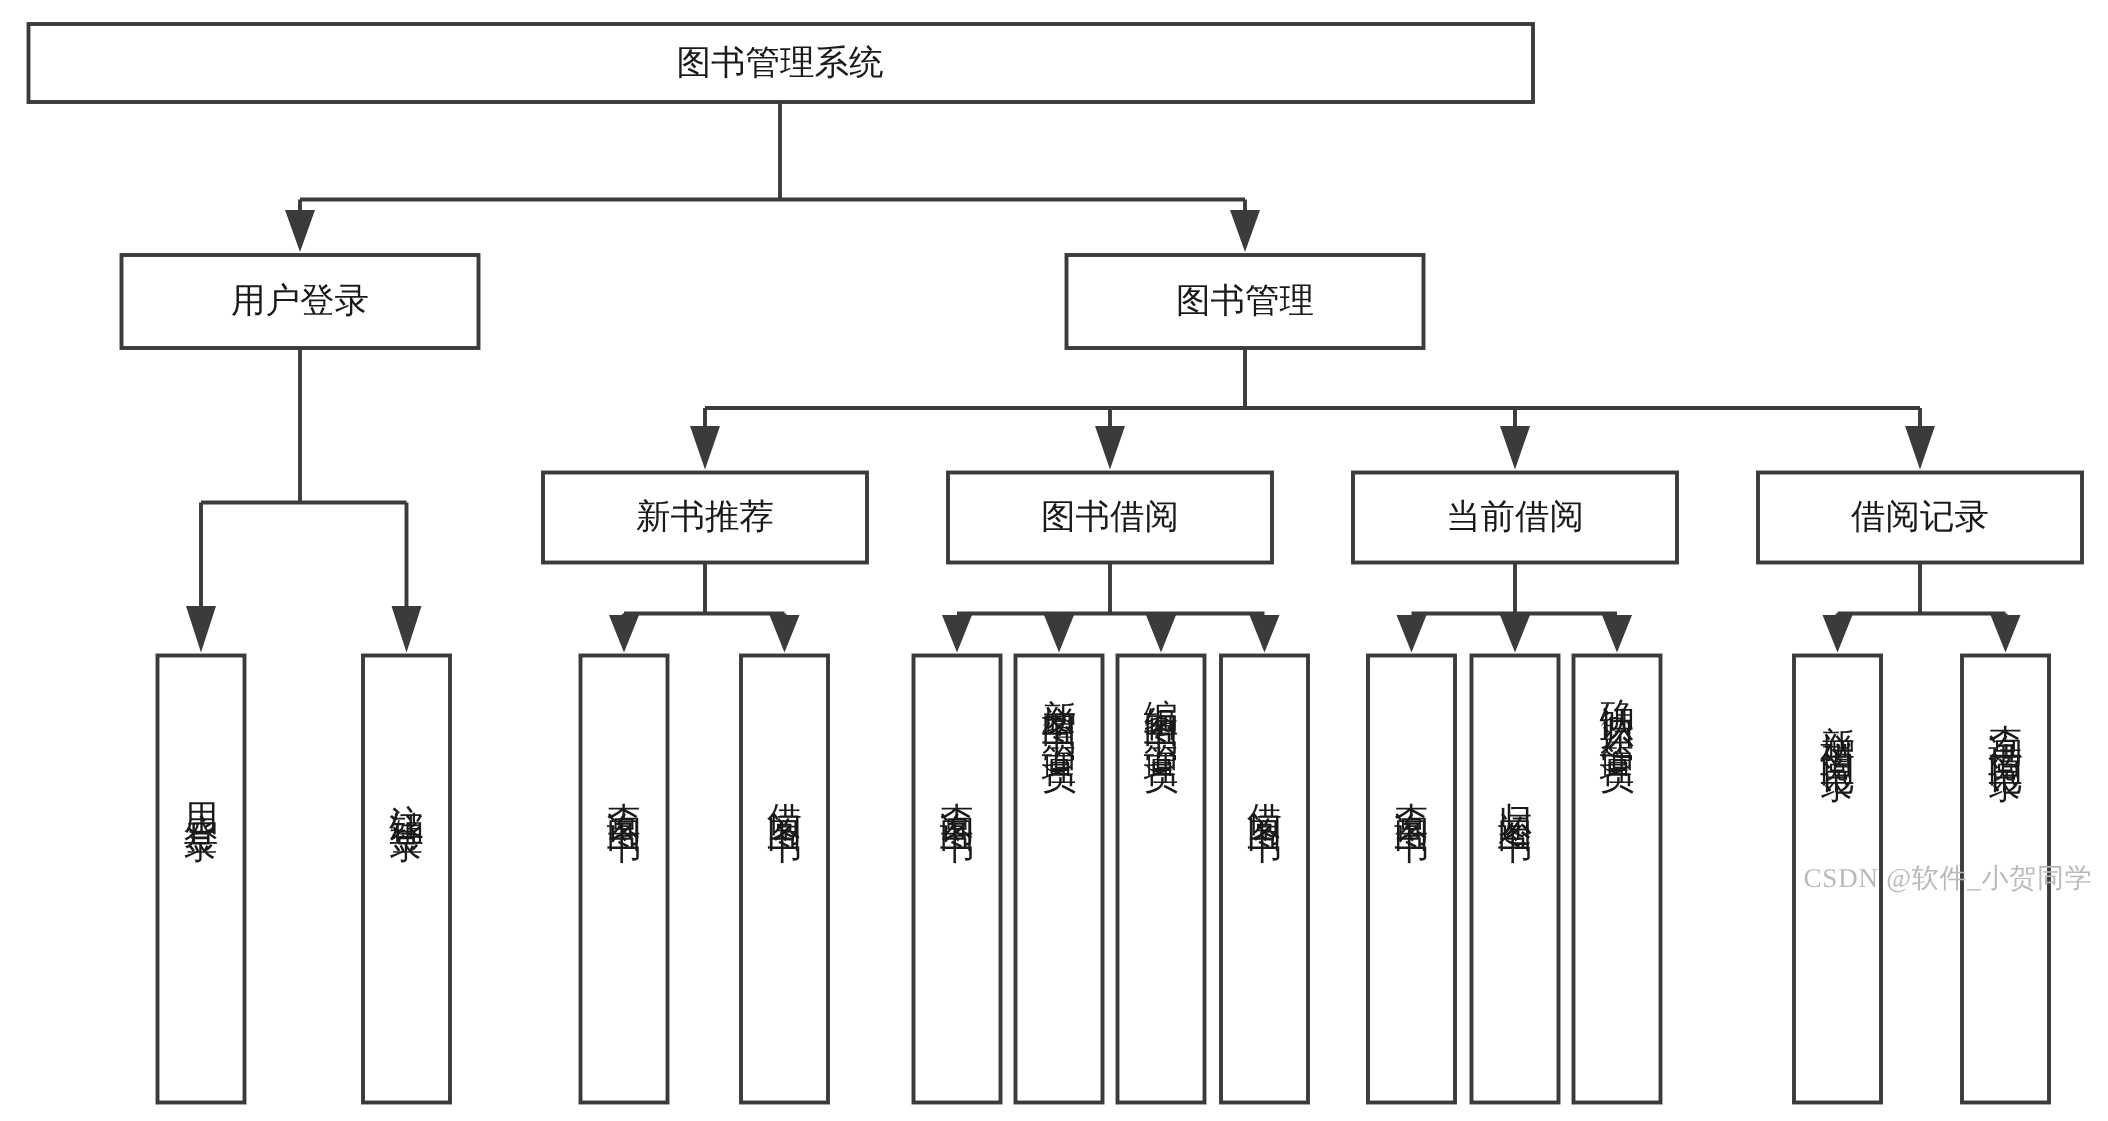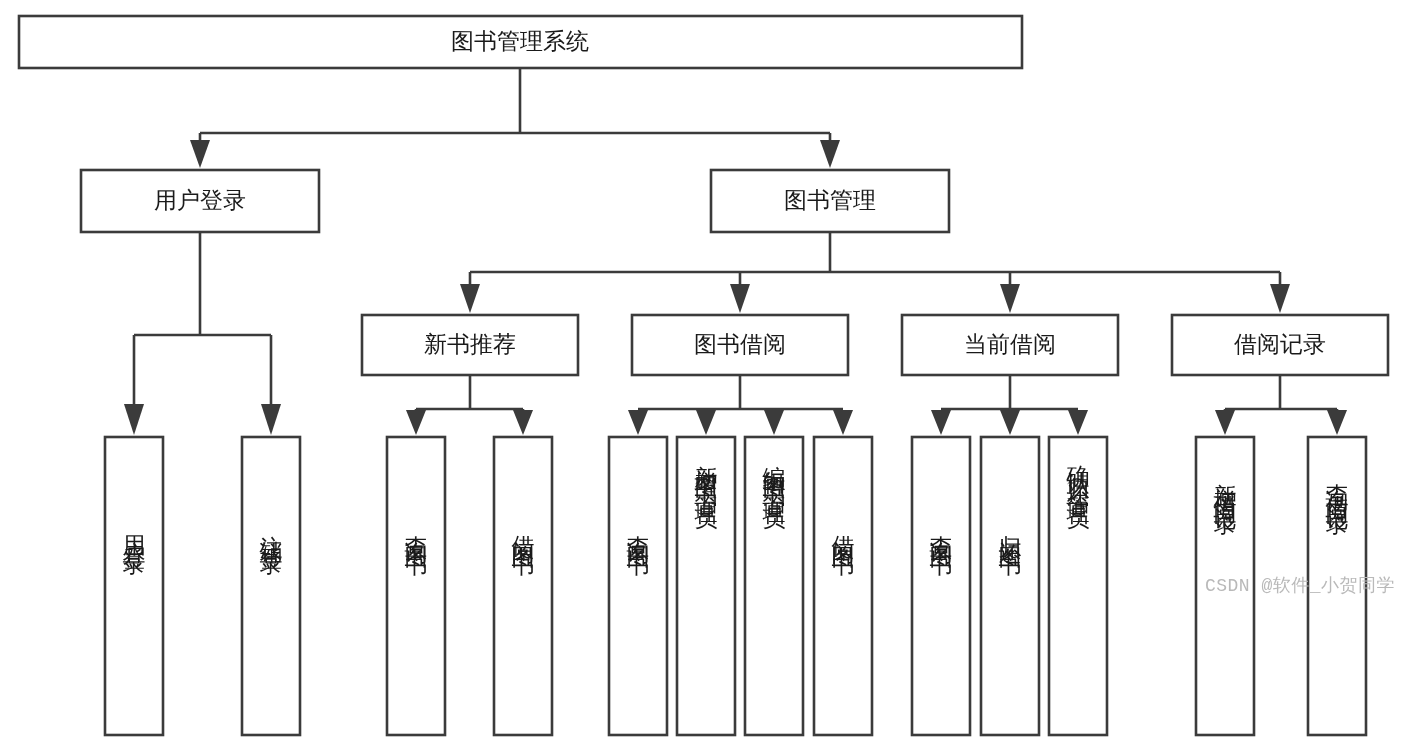--- a/index.html
+++ b/index.html
@@ -63,21 +63,21 @@
     font-size: 23px;
     line-height: 1;
     letter-spacing: 6px;
     color: #1a1a1a;
     white-space: nowrap;
   }
   .watermark {
     position: absolute;
     right: 10px;
     bottom: 6px;
-    font-family: Liberation Mono, monospace;
+    font-family: Liberation Serif, serif;
     font-size: 18px;
     color: #b9b9b9;
     letter-spacing: 0.5px;
     white-space: nowrap;
   }
 </style>
 </head>
 <body>
 
 <div id="diagram-root">

